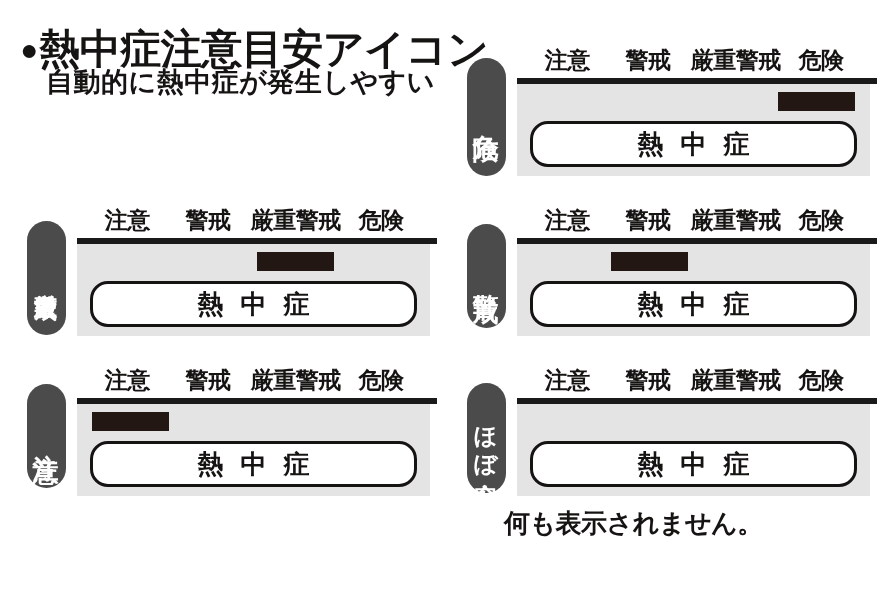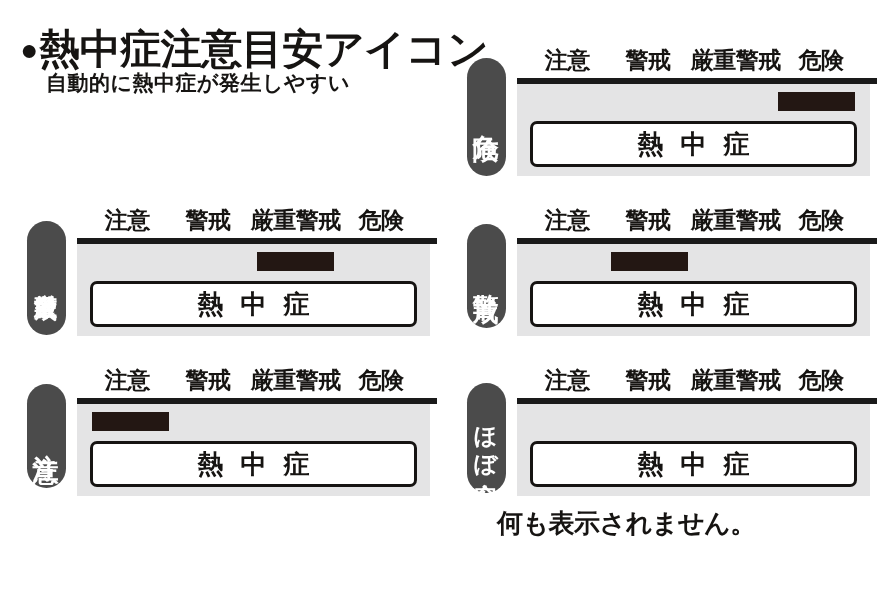--- a/index.html
+++ b/index.html
@@ -5,21 +5,21 @@
   html,body{margin:0;padding:0;}
   body{
     width:895px;height:594px;position:relative;background:#ffffff;
     font-family:"Liberation Sans","DejaVu Sans",sans-serif;color:#161412;
     overflow:hidden;
   }
   
   .title-row{position:absolute;left:20px;top:26px;display:flex;align-items:center;}
   .bullet{font-size:30px;line-height:1;margin-right:1px;}
   .title-text{font-size:41px;font-weight:bold;letter-spacing:-0.5px;line-height:1.15;}
-  .intro{position:absolute;left:46px;top:64px;font-size:21px;line-height:37px;font-weight:600;letter-spacing:0.5px;}
+  .intro{position:absolute;left:46px;top:64px;font-size:27px;line-height:37px;font-weight:600;letter-spacing:0.5px;}
   
   .panel{position:absolute;width:410px;height:150px;}
   .p-kiken {left:467px;top:45px;}
   .p-genjuu{left:27px; top:205px;}
   .p-keikai{left:467px;top:205px;}
   .p-chuui {left:27px; top:365px;}
   .p-hobo  {left:467px;top:365px;}
   .pill{
     position:absolute;left:0;width:39px;background:#4b4b4b;border-radius:22px;
     color:#fff;display:flex;align-items:center;justify-content:center;
@@ -36,27 +36,27 @@
     position:absolute;bottom:2px;transform:translateX(-50%);
     font-weight:bold;font-size:23px;white-space:nowrap;letter-spacing:-0.5px;
   }
   .s0{left:14.2%;} .s1{left:37.1%;} .s2{left:62%;font-size:19px;} .s3{left:86.1%;}
   .topline{height:6px;width:360px;background:#1a1a1a;}
   .box{position:relative;width:353px;height:92px;background:#e4e4e5;}
   .bar{position:absolute;top:8px;height:19px;width:21.8%;background:#231713;}
   .lvl-0{left:4.2%;} .lvl-1{left:26.6%;} .lvl-2{left:51%;} .lvl-3{left:73.9%;}
   .hbox{
     position:absolute;left:13px;right:13px;top:37px;height:40px;background:#ffffff;
-    border:3px solid #161412;border-radius:7px;
+    border:3px solid #161412;border-radius:18px;
     display:flex;align-items:center;justify-content:center;
   }
   .hbox span{font-weight:bold;font-size:26px;letter-spacing:17px;padding-left:17px;white-space:nowrap;}
   
   .caption{position:absolute;left:494px;top:506px;font-size:26px;line-height:35px;font-weight:600;letter-spacing:-0.5px;}
-  .caption .l2{margin-left:3px;}
+  .caption .l2{margin-left:10px;}
 </style>
 </head>
 <body>
 
 <div class="title-row">
   <span class="bullet">●</span>
   <span class="title-text">熱中症注意目安アイコン</span>
 </div>
 
 <div class="intro">

